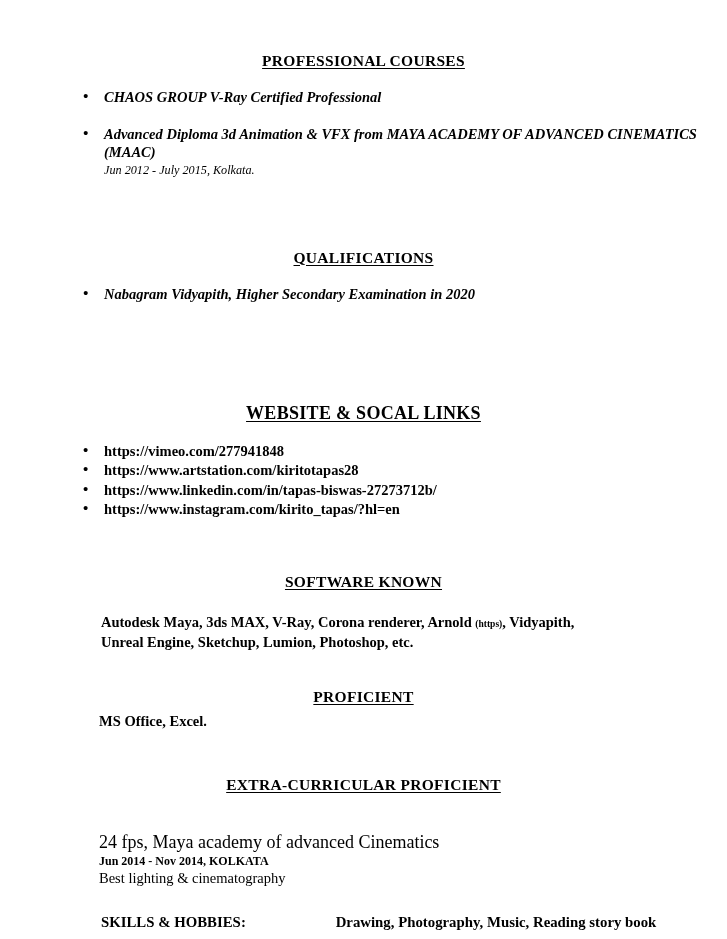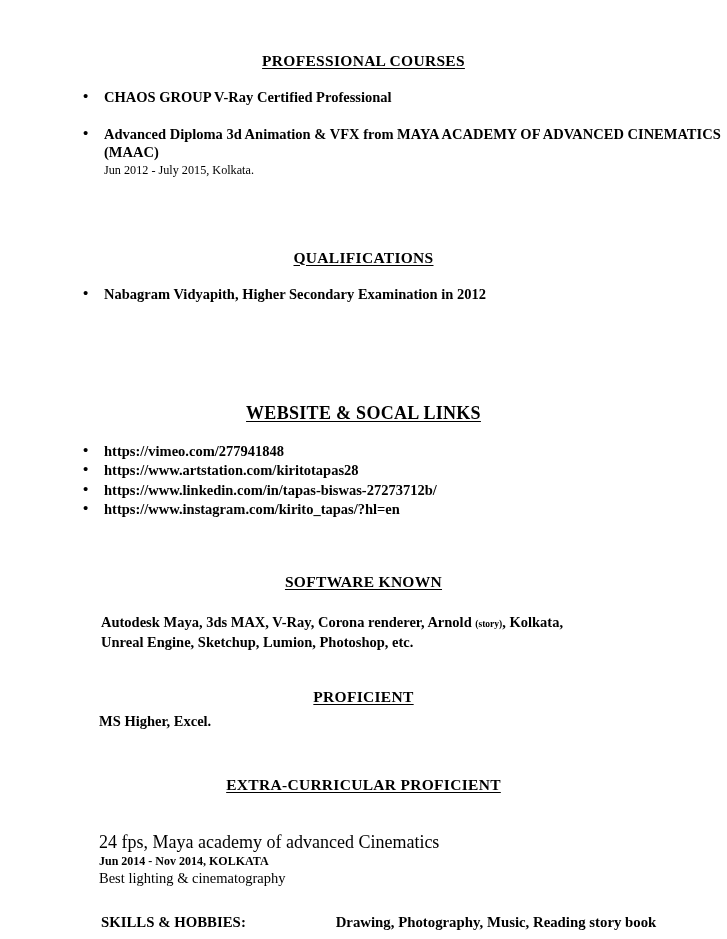--- a/index.html
+++ b/index.html
@@ -49,21 +49,21 @@
   }
   ul.bullets > li::before {
     content: "\2022";
     position: absolute;
     left: 8px;
     top: -1px;
     font-size: 15px;
     line-height: inherit;
   }
   ul.bullets.tight > li { margin-bottom: 0px; line-height: 1.33; }
-  ul.bullets.spaced > li { margin-bottom: 18px; }
+  ul.bullets.spaced > li { margin-bottom: 18px; font-style: italic; }
 
   .sub-note {
     font-weight: normal;
     font-size: 12.2px;
     line-height: 1.3;
     display: block;
     margin-top: 1px;
   }
 
   
@@ -147,21 +147,21 @@
 
   <div class="sp-52"></div>
   <div class="sp-10"></div>
 
   <div class="section-heading heading-std">QUALIFICATIONS</div>
 
   <div class="sp-18"></div>
 
   <ul class="bullets spaced">
     <li>
-      <span>Nabagram Vidyapith, Higher Secondary Examination in 2012</span>
+      <span>Nabagram Vidyapith, Higher Secondary Examination in 2020</span>
     </li>
   </ul>
 
   <div class="sp-52"></div>
   <div class="sp-30"></div>
 
   <div class="section-heading heading-big">WEBSITE &amp; SOCAL LINKS</div>
 
   <div class="sp-18"></div>
 
@@ -181,31 +181,31 @@
   </ul>
 
   <div class="sp-44"></div>
   <div class="sp-10"></div>
 
   <div class="section-heading heading-std">SOFTWARE KNOWN</div>
 
   <div class="sp-22"></div>
 
   <div class="body-bold">
-    <span>Autodesk Maya, 3ds MAX, V-Ray, Corona renderer, Arnold </span><span class="tiny-paren">(story)</span><span>, Kolkata,</span>
+    <span>Autodesk Maya, 3ds MAX, V-Ray, Corona renderer, Arnold </span><span class="tiny-paren">(https)</span><span>, Vidyapith,</span>
   </div>
   <div class="body-bold">Unreal Engine, Sketchup, Lumion, Photoshop, etc.</div>
 
   <div class="sp-36"></div>
 
   <div class="section-heading heading-std">PROFICIENT</div>
 
   <div class="sp-6"></div>
 
-  <div class="body-bold" style="margin-left:99px;">MS Higher, Excel.</div>
+  <div class="body-bold" style="margin-left:99px;">MS Office, Excel.</div>
 
   <div class="sp-44"></div>
 
   <div class="section-heading heading-std">EXTRA-CURRICULAR PROFICIENT</div>
 
   <div class="sp-26"></div>
 
   <div class="body-plain" style="margin-left:99px;margin-top:12px;">
     <div class="ec-title">24 fps, Maya academy of advanced Cinematics</div>
     <div class="ec-date">Jun 2014 - Nov 2014, KOLKATA</div>

